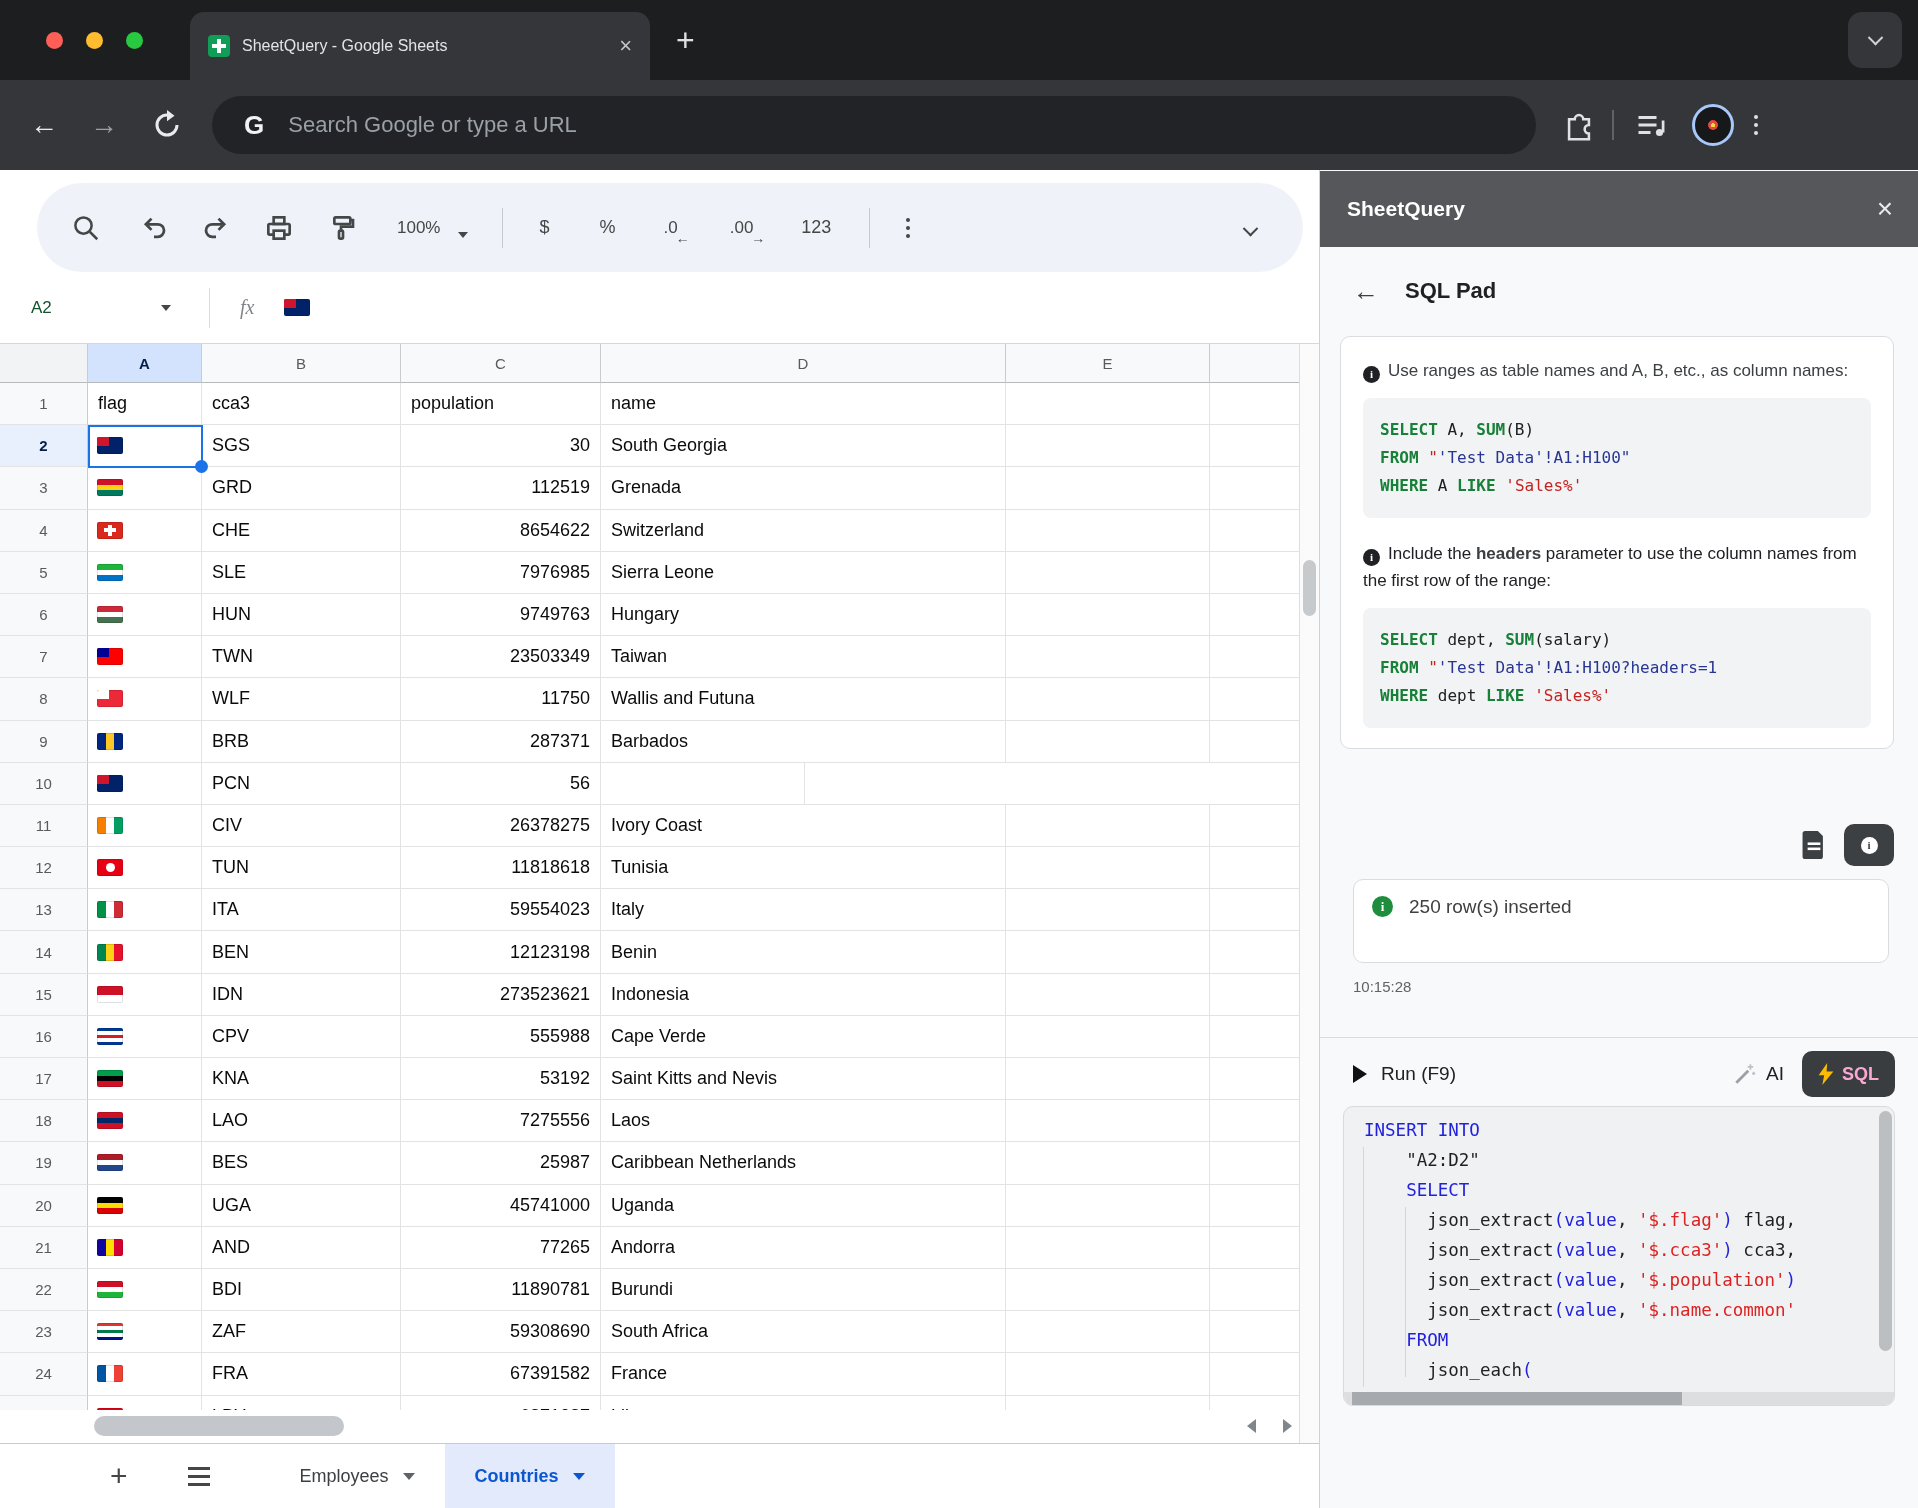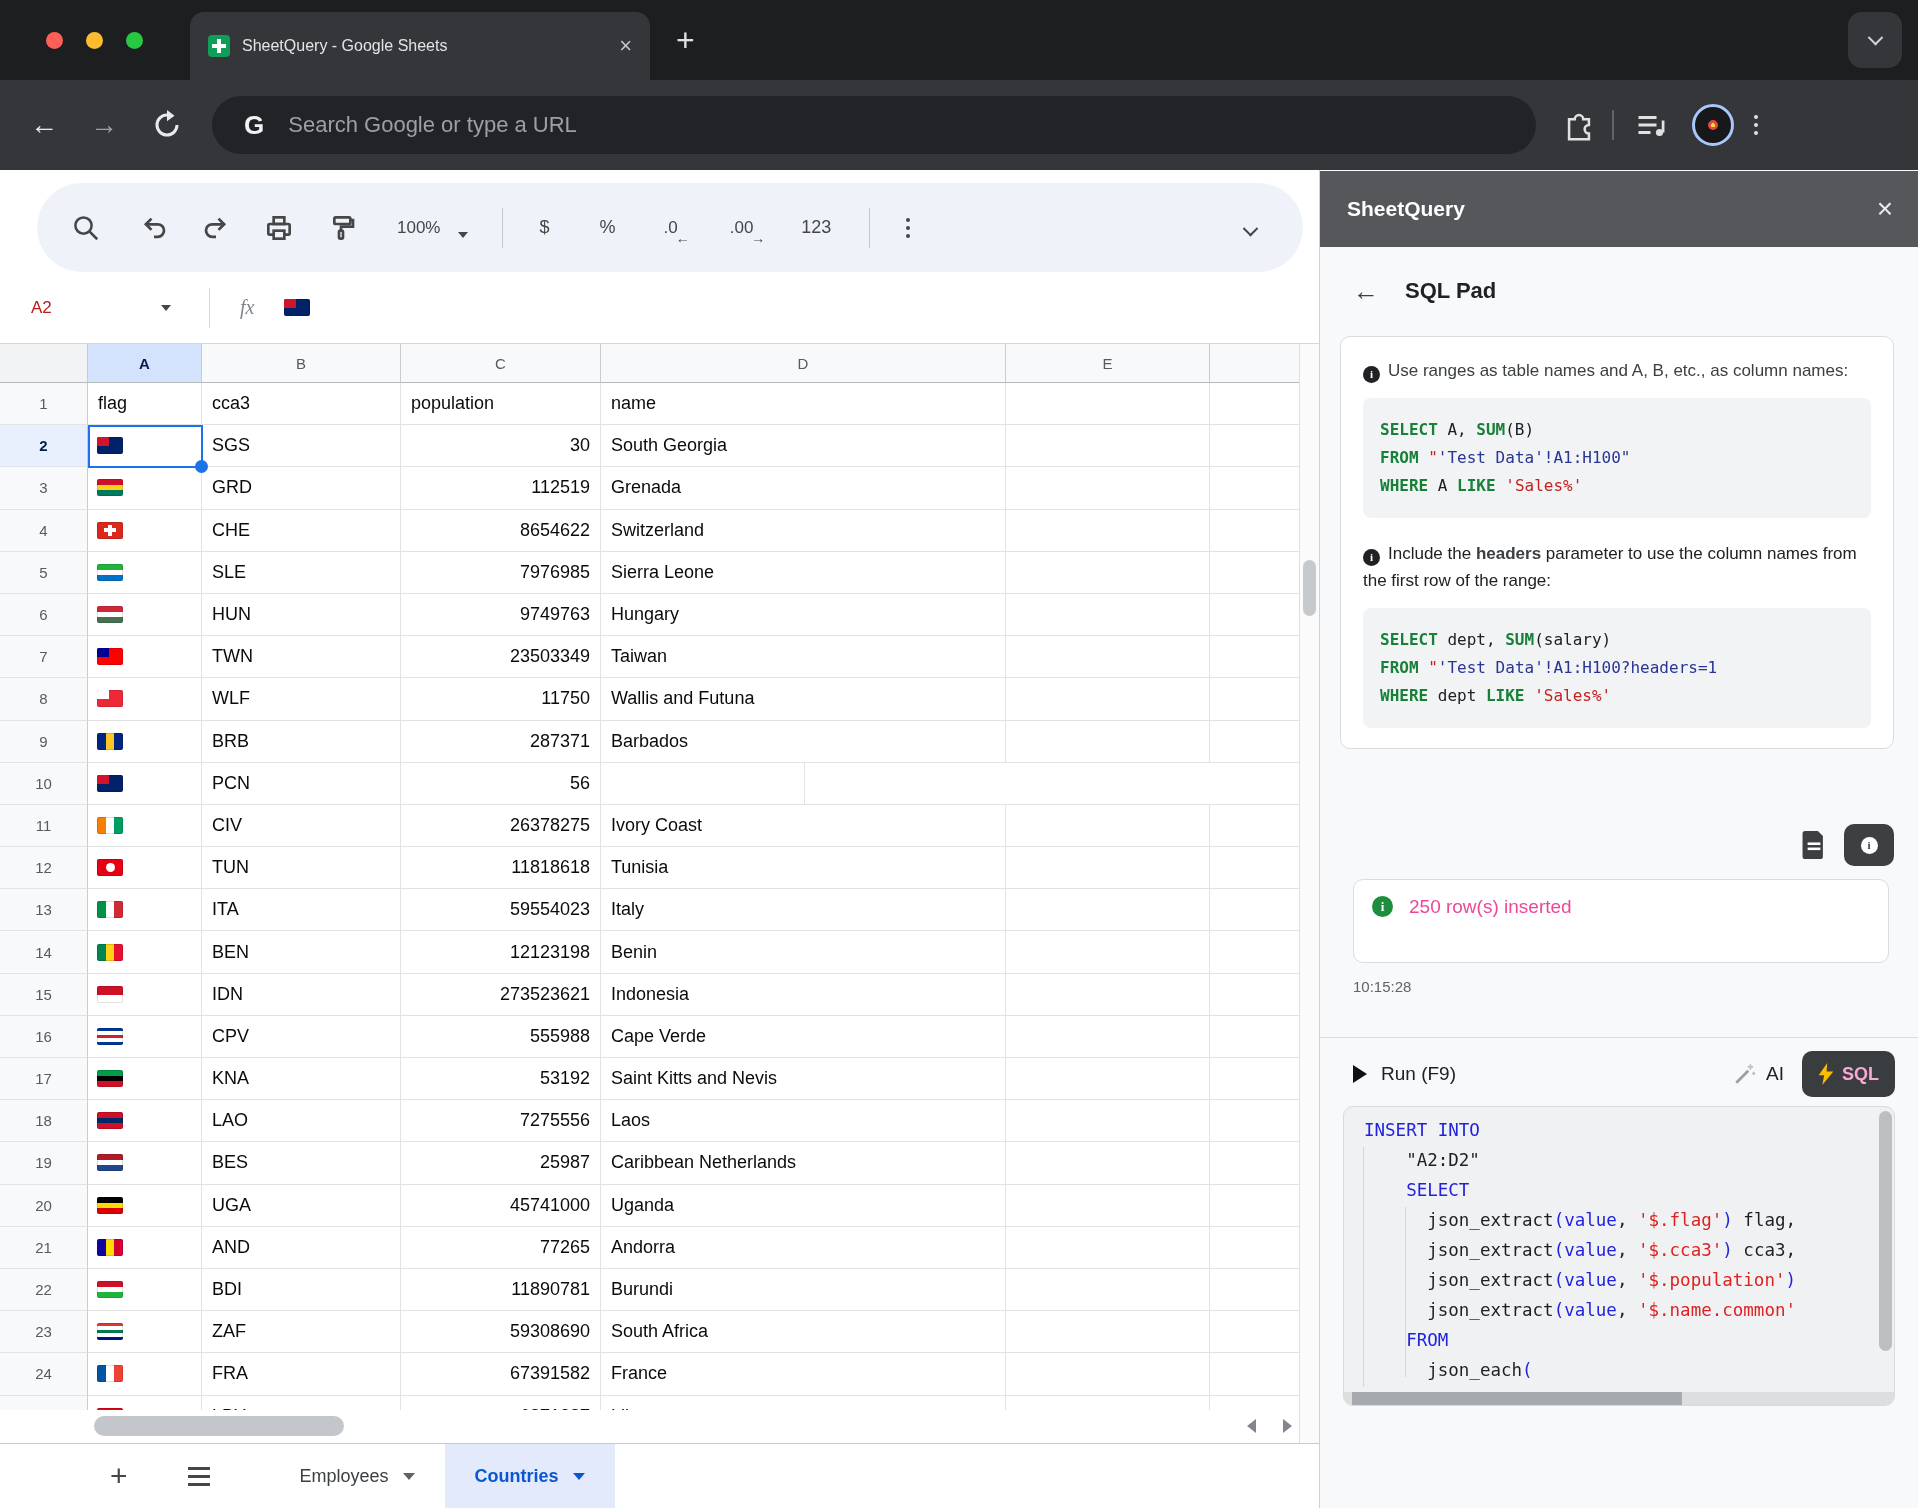--- a/index.html
+++ b/index.html
@@ -52,21 +52,21 @@
   #tb-zoom { font-size:17px; display:flex; align-items:flex-end; gap:18px; }
   .tri-down { width:0; height:0; border-left:5px solid transparent; border-right:5px solid transparent; border-top:6px solid #444746; }
   .tb-txt { font-size:18px; }
   .dec { position:relative; font-size:17px; }
   .dec .arr { position:absolute; font-size:14px; right:-12px; bottom:-8px; }
   #tb-more { margin-left:36px; }
   #tb-collapse { left:1245px; top:56px; }
 
   
   #formula-row { left:0; top:102px; width:1319px; height:72px; background:#fff; border-bottom:1px solid #d5d7d9; display:flex; align-items:center; }
-  #name-box { margin-left:31px; font-size:17px; color:#b91c1c; width:118px; }
+  #name-box { margin-left:31px; font-size:17px; color:#14532d; width:118px; }
   #name-dd { margin-left:12px; }
   #fx-sep { width:1px; height:40px; background:#d9dbde; margin-left:38px; }
   #fx-label { font-family:"Liberation Serif", serif; font-style:italic; color:#80868b; font-size:20px; margin-left:30px; }
   #formula-flag { margin-left:30px; }
 
   
   .flag-chip { width:26px; height:17px; border-radius:2px; position:relative; flex:0 0 auto; box-shadow:0 0 0 1px rgba(0,0,0,.12) inset; overflow:hidden; }
   .flag-cross-v { position:absolute; left:11px; top:3px; width:4px; height:11px; }
   .flag-cross-h { position:absolute; left:7px; top:6px; width:12px; height:4px; }
   .flag-dot { position:absolute; left:9px; top:4px; width:9px; height:9px; border-radius:50%; }
@@ -131,21 +131,21 @@
   .tk-nav { color:#283593; }
   .tk-bold { font-weight:700; }
 
   #mini-actions { left:0; top:652px; width:574px; height:46px; display:flex; justify-content:flex-end; align-items:center; gap:18px; }
   #doc-btn svg { display:block; }
   #info-toggle { width:50px; height:42px; background:#3c4043; border-radius:10px; display:flex; align-items:center; justify-content:center; }
   #info-toggle .info-dot { background:#fff; color:#3c4043; margin:0; }
 
   #result-card { left:33px; top:709px; width:536px; height:84px; background:#fff; border:1px solid #dadce0; border-radius:10px; display:flex; align-items:flex-start; padding:16px 18px; gap:16px; }
   #result-dot { width:21px; height:21px; border-radius:50%; background:#1e8e3e; color:#fff; font-size:13px; font-weight:700; text-align:center; line-height:21px; flex:0 0 auto; font-family:"Liberation Serif", serif; }
-  #result-text { font-size:19px; color:#ec4899; }
+  #result-text { font-size:19px; color:#404040; }
   #timestamp { left:33px; top:808px; font-size:15px; color:#5f6368; }
   #sb-divider { left:0; top:867px; width:599px; height:1px; background:#dadce0; }
 
   #run-row { left:0; top:880px; width:599px; height:48px; display:flex; align-items:center;justify-content:space-between; }
   #run-play { margin-left:33px; width:0; height:0; border-left:14px solid #111; border-top:9px solid transparent; border-bottom:9px solid transparent; }
   #run-label { font-size:19px; color:#202124; margin-left:14px; flex:1; }
   #ai-wand { margin-right:8px; }
   #ai-label { font-size:19px; color:#202124; margin-right:18px; }
   #sql-btn { margin-right:24px; height:46px; padding:0 16px; background:#3a3d40; border-radius:10px; display:flex; align-items:center; gap:8px; }
   #sql-label { color:#f9a8d4; font-size:18px; font-weight:700; }

